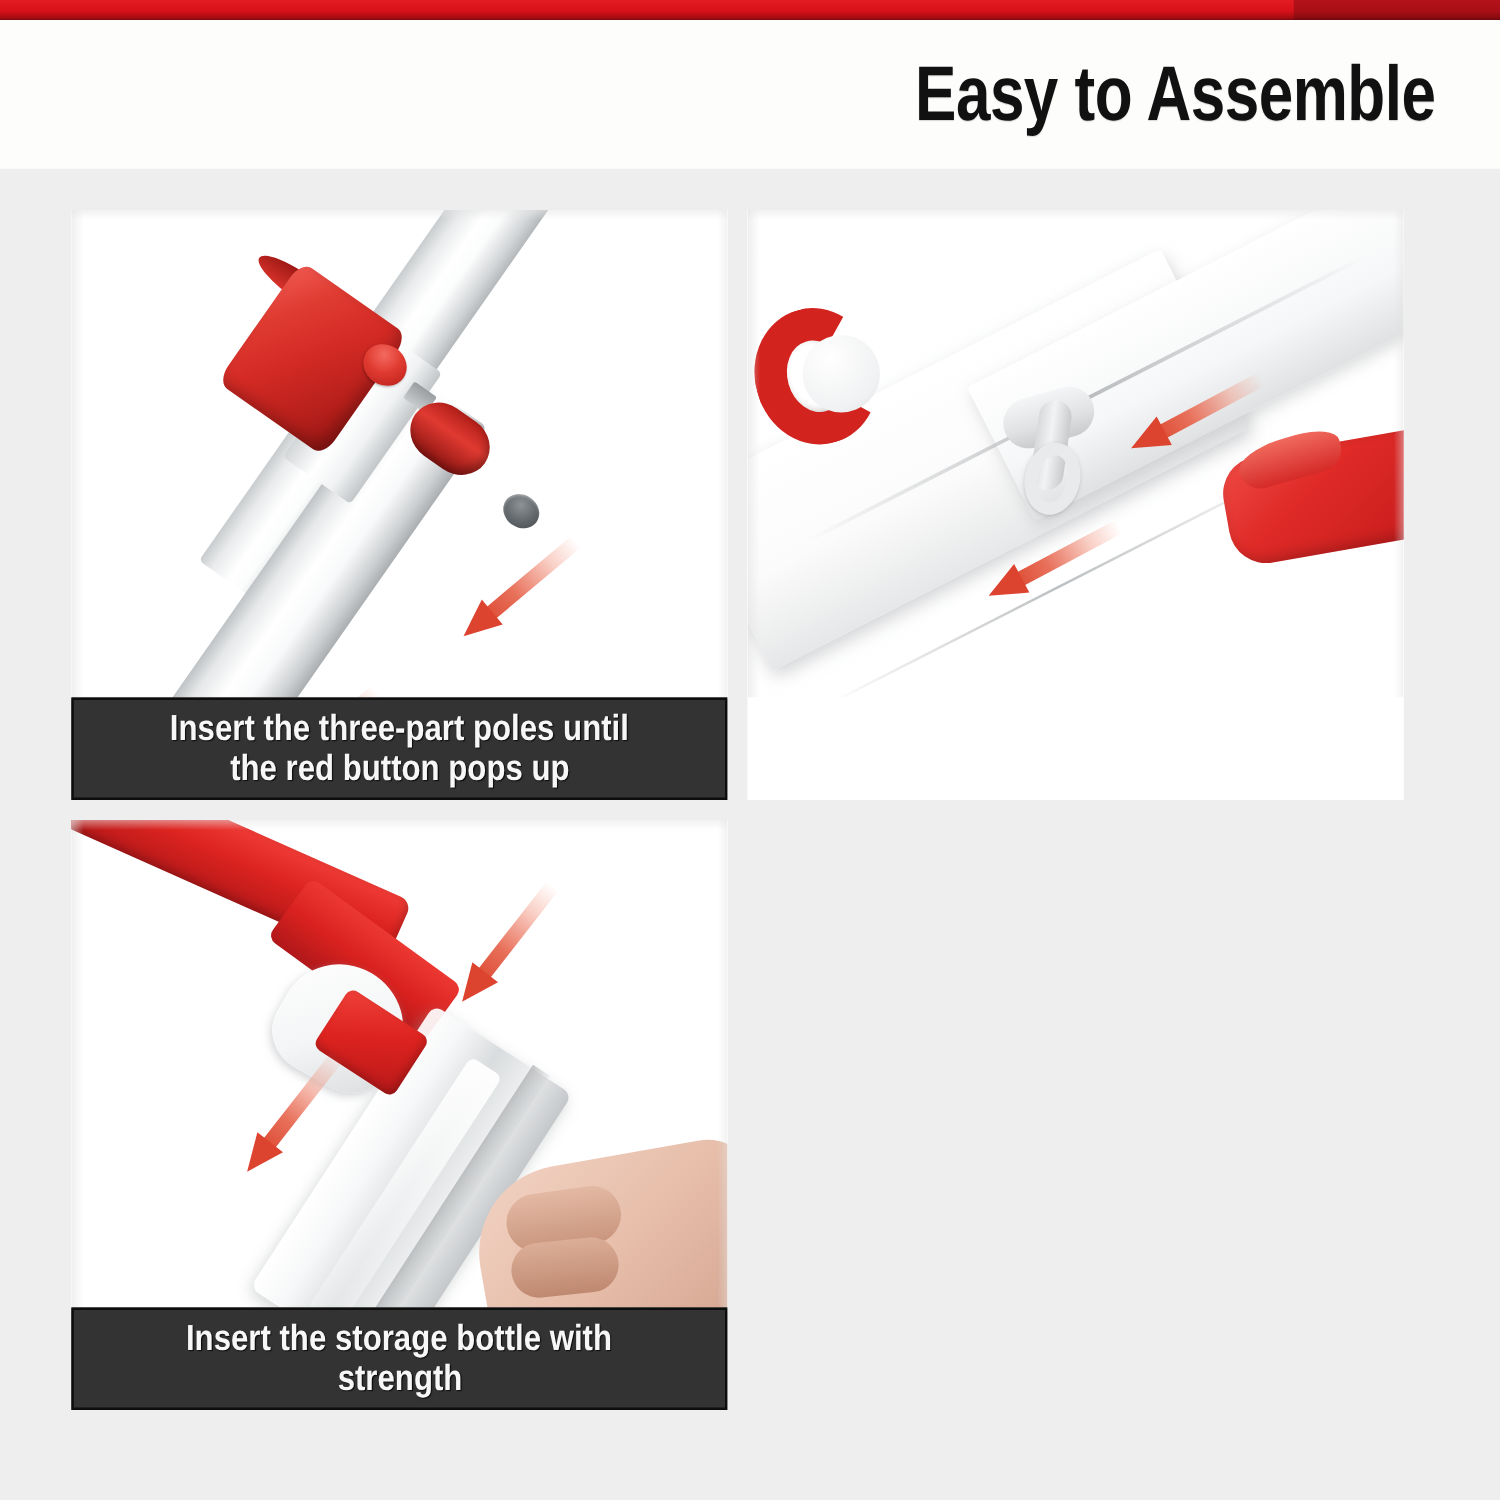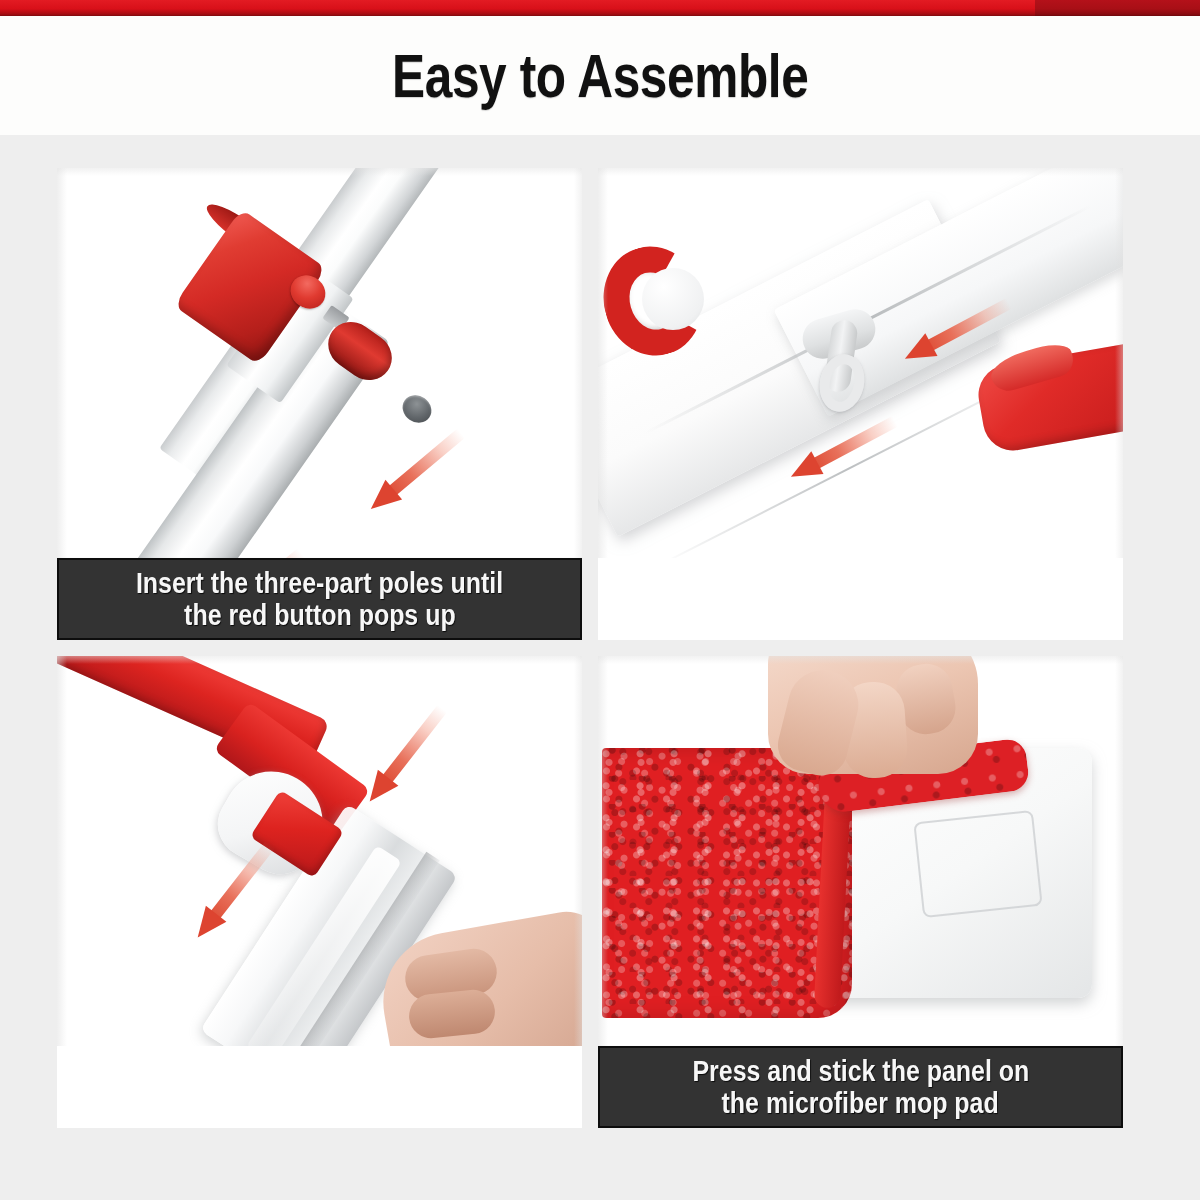--- a/index.html
+++ b/index.html
@@ -35,21 +35,21 @@
 
   
   .header {
     position: absolute;
     top: 16px; left: 0;
     width: 1200px;
     height: 119px;
     background: #fdfdfc;
     display: flex;
     align-items: center;
-    justify-content: center;
+    justify-content: flex-end;
   }
   .header-title {
     font-family: "Liberation Sans Narrow", "Liberation Sans", sans-serif;
     font-weight: bold;
     font-size: 62px;
     line-height: 1;
     color: #111111;
     letter-spacing: -0.5px;
     transform: scaleX(0.80);
     transform-origin: center center;
@@ -624,34 +624,21 @@
 
         <div class="arrow" style="left:290px; top:86px; transform: rotate(-52deg);">
           <div class="shaft"></div>
           <div class="head"></div>
         </div>
         <div class="arrow" style="left:118px; top:222px; transform: rotate(-52deg);">
           <div class="shaft"></div>
           <div class="head"></div>
         </div>
       </div>
-    </div>
-
-    <div class="panel">
-      <div class="photo">
-        <div class="p4-white-panel"></div>
-        <div class="p4-white-emboss"></div>
-        <div class="p4-pad"></div>
-        <div class="p4-pad-edge"></div>
-        <div class="p4-pad-flap"></div>
-        <div class="p4-hand"></div>
-        <div class="p4-knuckle"></div>
-        <div class="p4-index"></div>
-        <div class="p4-thumb"></div>
-      </div>
       <div class="caption">
-        <div class="caption-line">Press and stick the panel on</div>
-        <div class="caption-line">the microfiber mop pad</div>
+        <div class="caption-line">Insert the storage bottle with</div>
+        <div class="caption-line">strength</div>
       </div>
     </div>
 
+
   </div>
 </div>
 
 </body></html>

